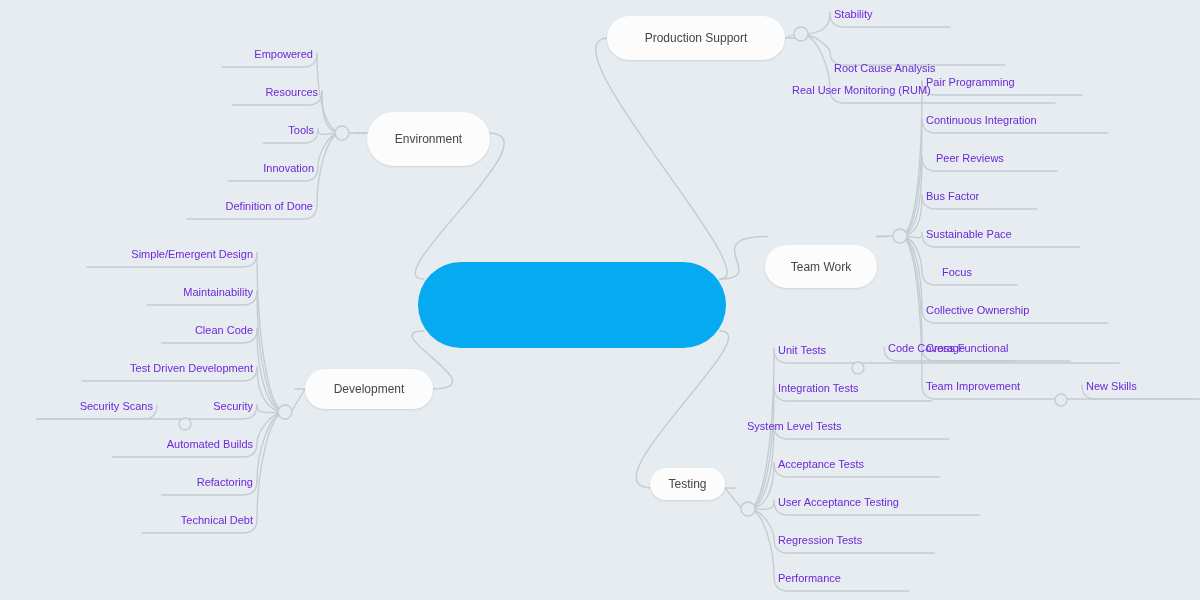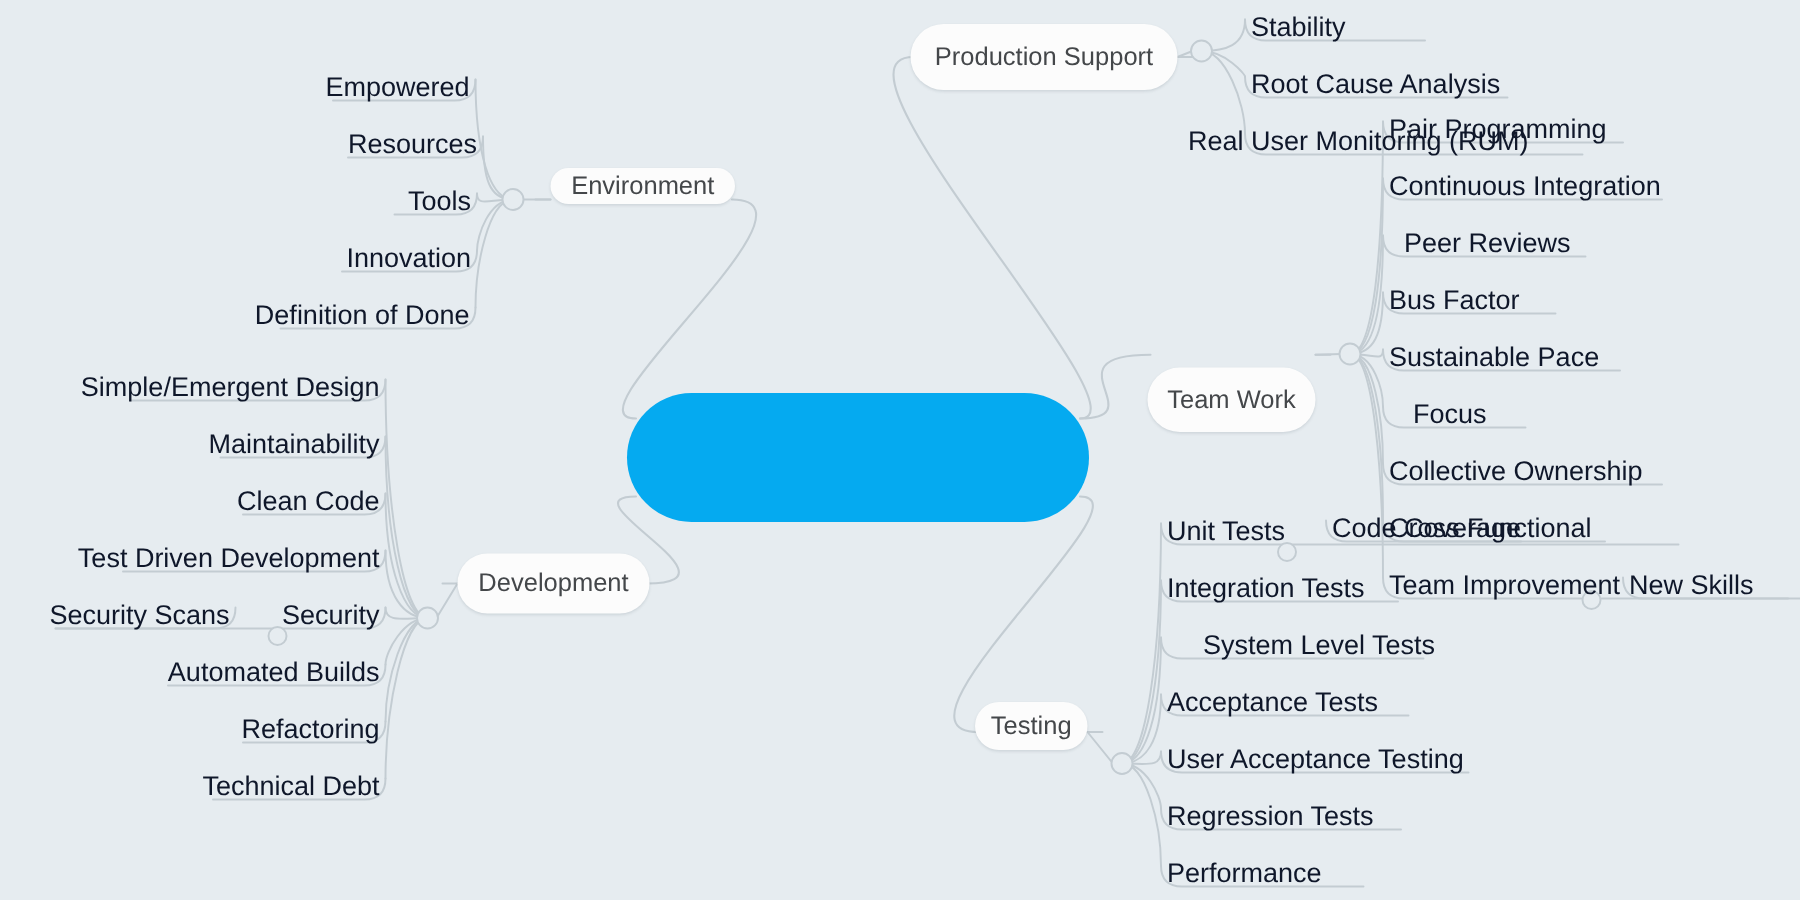--- a/index.html
+++ b/index.html
@@ -42,29 +42,29 @@
   .branch-node {
     position: absolute;
     box-sizing: border-box;
     background: #fcfcfc;
     color: #44474a;
     border-radius: 40px;
     display: flex;
     align-items: center;
     justify-content: center;
     white-space: nowrap;
-    font-size: 17px;
+    font-size: 12px;
     box-shadow: 0 1px 2px rgba(90,105,115,0.18);
     z-index: 4;
   }
   
   .leaf-node {
     position: absolute;
-    color: #0f172a;
-    font-size: 18px;
+    color: #6d28d9;
+    font-size: 11px;
     white-space: nowrap;
     z-index: 3;
   }
   .leaf-node.align-right { text-align: right; }
   .leaf-node.align-left  { text-align: left; }
 </style>
 </head>
 <body>
 
 <div id="canvas">
@@ -157,43 +157,43 @@
       <path d="M 162 495 L 243 495 Q 257 495 257 481" fill="none" stroke="#c3ccd2" stroke-width="1.3" stroke-linecap="round"></path>
       <path d="M 285 412 C 269 412 257 453.5 257 481" fill="none" stroke="#c3ccd2" stroke-width="1.3" stroke-linecap="round"></path>
       <path d="M 142 533 L 243 533 Q 257 533 257 519" fill="none" stroke="#c3ccd2" stroke-width="1.3" stroke-linecap="round"></path>
       <path d="M 285 412 C 269 412 257 472.5 257 519" fill="none" stroke="#c3ccd2" stroke-width="1.3" stroke-linecap="round"></path>
       <circle cx="285" cy="412" r="7" fill="#e6ecf0" stroke="#c3ccd2" stroke-width="1.3"></circle>
     </svg>
   <div id="nodes">
       <div class="root-node" style="left: 418px; top: 262px; width: 308px; height: 86px; background: rgb(5, 170, 240); color: rgb(255, 255, 255);"></div>
       <div class="branch-node" style="left: 607px; top: 16px; width: 178px; height: 44px;">Production Support</div>
       <div class="leaf-node align-left" style="top: 8px; left: 834px;">Stability</div>
-      <div class="leaf-node align-left" style="top: 46px; left: 834px;">Root Cause Analysis</div>
+      <div class="leaf-node align-left" style="top: 62px; left: 834px;">Root Cause Analysis</div>
       <div class="leaf-node align-left" style="top: 84px; left: 792px;">Real User Monitoring (RUM)</div>
       <div class="branch-node" style="left: 765px; top: 215px; width: 112px; height: 43px; margin-top: 30px;">Team Work</div>
       <div class="leaf-node align-left" style="top: 76px; left: 926px;">Pair Programming</div>
       <div class="leaf-node align-left" style="top: 114px; left: 926px;">Continuous Integration</div>
       <div class="leaf-node align-left" style="top: 152px; left: 926px; margin-left: 10px;">Peer Reviews</div>
       <div class="leaf-node align-left" style="top: 190px; left: 926px;">Bus Factor</div>
       <div class="leaf-node align-left" style="top: 228px; left: 926px;">Sustainable Pace</div>
       <div class="leaf-node align-left" style="top: 266px; left: 926px; margin-left: 16px;">Focus</div>
       <div class="leaf-node align-left" style="top: 304px; left: 926px;">Collective Ownership</div>
       <div class="leaf-node align-left" style="top: 342px; left: 926px;">Cross Functional</div>
       <div class="leaf-node align-left" style="top: 380px; left: 926px;">Team Improvement</div>
       <div class="leaf-node align-left" style="top: 380px; left: 1086px;">New Skills</div>
       <div class="branch-node" style="left: 650px; top: 468px; width: 75px; height: 32px;">Testing</div>
       <div class="leaf-node align-left" style="top: 344px; left: 778px;">Unit Tests</div>
       <div class="leaf-node align-left" style="top: 342px; left: 888px;">Code Coverage</div>
       <div class="leaf-node align-left" style="top: 382px; left: 778px;">Integration Tests</div>
-      <div class="leaf-node align-left" style="top: 420px; left: 802px;">System Level Tests</div>
+      <div class="leaf-node align-left" style="top: 420px; left: 747px;">System Level Tests</div>
       <div class="leaf-node align-left" style="top: 458px; left: 778px;">Acceptance Tests</div>
       <div class="leaf-node align-left" style="top: 496px; left: 778px;">User Acceptance Testing</div>
       <div class="leaf-node align-left" style="top: 534px; left: 778px;">Regression Tests</div>
       <div class="leaf-node align-left" style="top: 572px; left: 778px;">Performance</div>
-      <div class="branch-node" style="left: 367px; top: 112px; width: 123px; height: 24px;">Environment</div>
+      <div class="branch-node" style="left: 367px; top: 112px; width: 123px; height: 54px;">Environment</div>
       <div class="leaf-node align-right" style="top: 48px; left: -87px; width: 400px;">Empowered</div>
       <div class="leaf-node align-right" style="top: 86px; left: -82px; width: 400px;">Resources</div>
       <div class="leaf-node align-right" style="top: 124px; left: -86px; width: 400px;">Tools</div>
       <div class="leaf-node align-right" style="top: 162px; left: -86px; width: 400px;">Innovation</div>
       <div class="leaf-node align-right" style="top: 200px; left: -87px; width: 400px;">Definition of Done</div>
       <div class="branch-node" style="left: 305px; top: 369px; width: 128px; height: 40px;">Development</div>
       <div class="leaf-node align-right" style="top: 248px; left: -147px; width: 400px;">Simple/Emergent Design</div>
       <div class="leaf-node align-right" style="top: 286px; left: -147px; width: 400px;">Maintainability</div>
       <div class="leaf-node align-right" style="top: 324px; left: -147px; width: 400px;">Clean Code</div>
       <div class="leaf-node align-right" style="top: 362px; left: -147px; width: 400px;">Test Driven Development</div>

